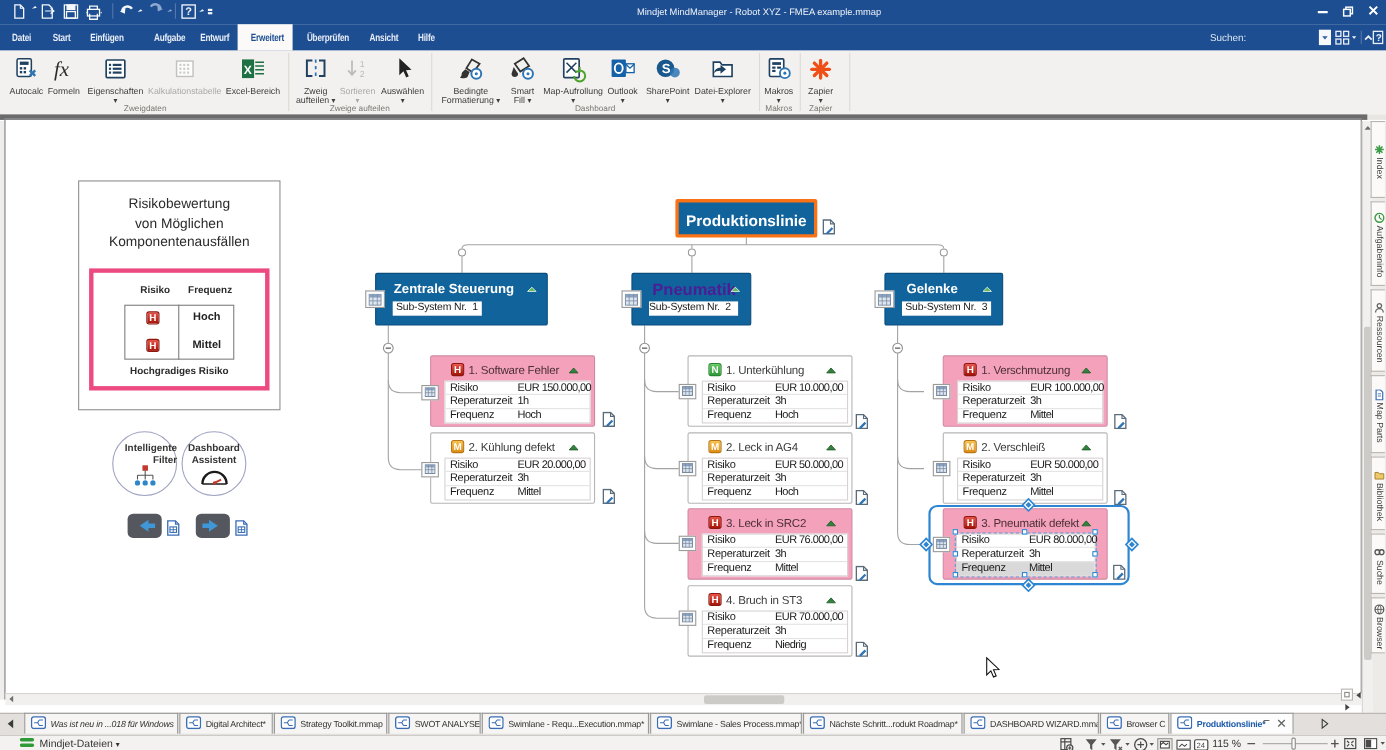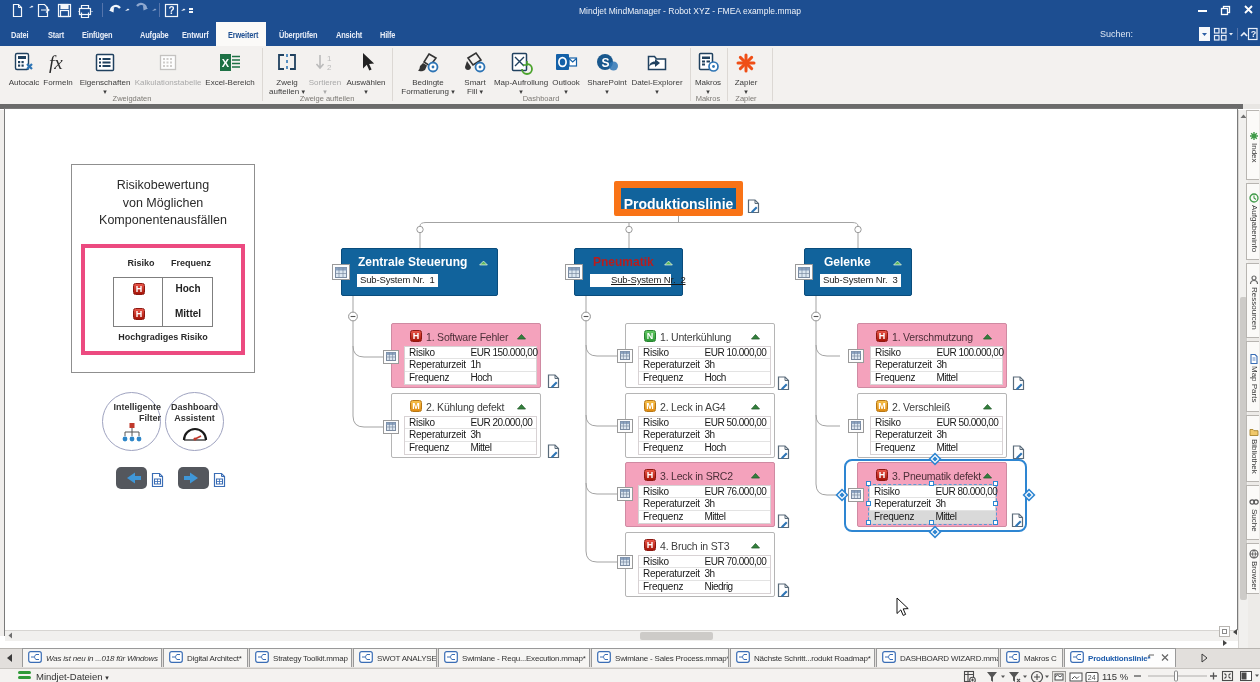--- a/index.html
+++ b/index.html
@@ -290,44 +290,44 @@
     <path d="M9.5,1.5 v3 h3" fill="none" stroke="#3a6db5" stroke-width="1"></path>
     <rect x="4.5" y="7" width="6" height="5" fill="none" stroke="#3a6db5" stroke-width="1"></rect>
     <path d="M4.5,9.5 h6 M7.5,7 v5" stroke="#3a6db5" stroke-width="0.8"></path>
   </svg>
 <svg class="abs" style="left:212px;top:472px;" width="15" height="16" viewBox="0 0 15 16">
     <path d="M2.5,1.5 h7 l3,3 v10 h-10 z" fill="#fff" stroke="#3a6db5" stroke-width="1.2"></path>
     <path d="M9.5,1.5 v3 h3" fill="none" stroke="#3a6db5" stroke-width="1"></path>
     <rect x="4.5" y="7" width="6" height="5" fill="none" stroke="#3a6db5" stroke-width="1"></rect>
     <path d="M4.5,9.5 h6 M7.5,7 v5" stroke="#3a6db5" stroke-width="0.8"></path>
   </svg>
-<div class="abs" style="left:614px;top:181px;width:129px;height:35px;background:#11639c;border:7px solid #f97316;border-radius:2px;color:#fff;font-size:14px;font-weight:bold;text-align:center;line-height:33px;">Produktionslinie</div>
+<div class="abs" style="left:614px;top:181px;width:129px;height:35px;background:#11639c;border:3px solid #f97316;border-radius:2px;color:#fff;font-size:14px;font-weight:bold;text-align:center;line-height:33px;">Produktionslinie</div>
 <svg class="abs" style="left:747px;top:199px;" width="13" height="15" viewBox="0 0 13 15">
     <path d="M1.5,1 h6.5 l3.5,3.5 v9 h-10 z" fill="#fff" stroke="#5a6b7a" stroke-width="1.2"></path>
     <path d="M8,1 v3.5 h3.5" fill="none" stroke="#5a6b7a" stroke-width="1"></path>
     <path d="M4,12.5 l5,-5 1.5,1.5 -5,5 z" fill="#2e75b5"></path>
   </svg>
 <div class="abs" style="left:341px;top:248px;width:157px;height:48px;background:#11639c;border:1px solid #0a4c7c;border-radius:2px;"></div>
 <div class="abs" style="left:358px;top:255px;font-size:12px;font-weight:bold;color:#fff;white-space:nowrap;">Zentrale Steuerung</div>
 <svg class="abs" style="left:479px;top:260px;" width="9" height="6" viewBox="0 0 14 8">
     <path d="M1,7 L7,1 L13,7 Z" fill="#5cb85c" stroke="#e8f4e8" stroke-width="1.2"></path>
   </svg>
 <div class="abs" style="left:357px;top:274px;width:81px;height:12.5px;background:#fff;font-size:9.5px;letter-spacing:-0.15px;line-height:12.5px;color:#1a1a1a;padding-left:3px;white-space:nowrap;">Sub-System Nr.&nbsp; 1</div>
 <div class="abs ibox" style="left:332px;top:264px;width:18px;height:16px;"></div>
 <svg class="abs" style="left:335px;top:266.5px;" width="12" height="11" viewBox="0 0 12 11">
     <rect x="0.5" y="0.5" width="11" height="10" fill="#dce6f0" stroke="#7a8aa0"></rect>
     <rect x="0.5" y="0.5" width="11" height="3" fill="#8aa2c0"></rect>
     <path d="M0.5,6.5 h11 M4,0.5 v10 M8,0.5 v10" stroke="#7a8aa0" stroke-width="0.7"></path>
   </svg>
 <div class="abs" style="left:574px;top:248px;width:109px;height:48px;background:#11639c;border:1px solid #0a4c7c;border-radius:2px;"></div>
-<div class="abs" style="left:593px;top:255px;font-size:12px;font-weight:bold;color:#b91c1c;white-space:nowrap;">Pneumatik</div>
+<div class="abs" style="left:593px;top:255px;font-size:15px;font-weight:bold;color:#4c1d95;white-space:nowrap;">Pneumatik</div>
 <svg class="abs" style="left:664px;top:260px;" width="9" height="6" viewBox="0 0 14 8">
     <path d="M1,7 L7,1 L13,7 Z" fill="#5cb85c" stroke="#e8f4e8" stroke-width="1.2"></path>
   </svg>
-<div class="abs" style="left:590px;top:274px;width:81px;height:12.5px;background:#fff;font-size:9.5px;letter-spacing:-0.15px;line-height:12.5px;color:#1a1a1a;padding-left:21px;white-space:nowrap;text-decoration:underline;">Sub-System Nr.&nbsp; 2</div>
+<div class="abs" style="left:590px;top:274px;width:81px;height:12.5px;background:#fff;font-size:9.5px;letter-spacing:-0.15px;line-height:12.5px;color:#1a1a1a;padding-left:0;white-space:nowrap;">Sub-System Nr.&nbsp; 2</div>
 <div class="abs ibox" style="left:565px;top:264px;width:18px;height:16px;"></div>
 <svg class="abs" style="left:568px;top:266.5px;" width="12" height="11" viewBox="0 0 12 11">
     <rect x="0.5" y="0.5" width="11" height="10" fill="#dce6f0" stroke="#7a8aa0"></rect>
     <rect x="0.5" y="0.5" width="11" height="3" fill="#8aa2c0"></rect>
     <path d="M0.5,6.5 h11 M4,0.5 v10 M8,0.5 v10" stroke="#7a8aa0" stroke-width="0.7"></path>
   </svg>
 <div class="abs" style="left:804px;top:248px;width:108px;height:48px;background:#11639c;border:1px solid #0a4c7c;border-radius:2px;"></div>
 <div class="abs" style="left:824px;top:255px;font-size:12px;font-weight:bold;color:#fff;white-space:nowrap;">Gelenke</div>
 <svg class="abs" style="left:893px;top:260px;" width="9" height="6" viewBox="0 0 14 8">
     <path d="M1,7 L7,1 L13,7 Z" fill="#5cb85c" stroke="#e8f4e8" stroke-width="1.2"></path>
@@ -754,21 +754,21 @@
     <path d="M3,6 h3 M8,3.5 h3 M8,8.5 h3 M6,6 C7,6 7,3.5 8,3.5 M6,6 C7,6 7,8.5 8,8.5" stroke="#3a6db5" stroke-width="1" fill="none"></path>
   </svg>
 <div class="dtab" style="left:876px;width:123px;">
     <span class="tx">DASHBOARD WIZARD.mmap</span>
   </div>
 <svg class="abs" style="left:882px;top:651px;" width="14" height="12" viewBox="0 0 14 12">
     <rect x="0.7" y="0.7" width="12.6" height="10.6" rx="2" fill="#fff" stroke="#3a6db5" stroke-width="1.2"></rect>
     <path d="M3,6 h3 M8,3.5 h3 M8,8.5 h3 M6,6 C7,6 7,3.5 8,3.5 M6,6 C7,6 7,8.5 8,8.5" stroke="#3a6db5" stroke-width="1" fill="none"></path>
   </svg>
 <div class="dtab" style="left:1000px;width:63px;">
-    <span class="tx">Makros C</span>
+    <span class="tx">Browser C</span>
   </div>
 <svg class="abs" style="left:1006px;top:651px;" width="14" height="12" viewBox="0 0 14 12">
     <rect x="0.7" y="0.7" width="12.6" height="10.6" rx="2" fill="#fff" stroke="#3a6db5" stroke-width="1.2"></rect>
     <path d="M3,6 h3 M8,3.5 h3 M8,8.5 h3 M6,6 C7,6 7,3.5 8,3.5 M6,6 C7,6 7,8.5 8,8.5" stroke="#3a6db5" stroke-width="1" fill="none"></path>
   </svg>
 <div class="dtab" style="left:1064px;width:112px;background:#fdfdfd;">
     <span class="tx" style="color:#1d5bab;font-weight:bold;">Produktionslinie*</span>
   </div>
 <svg class="abs" style="left:1070px;top:651px;" width="14" height="12" viewBox="0 0 14 12">
     <rect x="0.7" y="0.7" width="12.6" height="10.6" rx="2" fill="#fff" stroke="#3a6db5" stroke-width="1.2"></rect>

